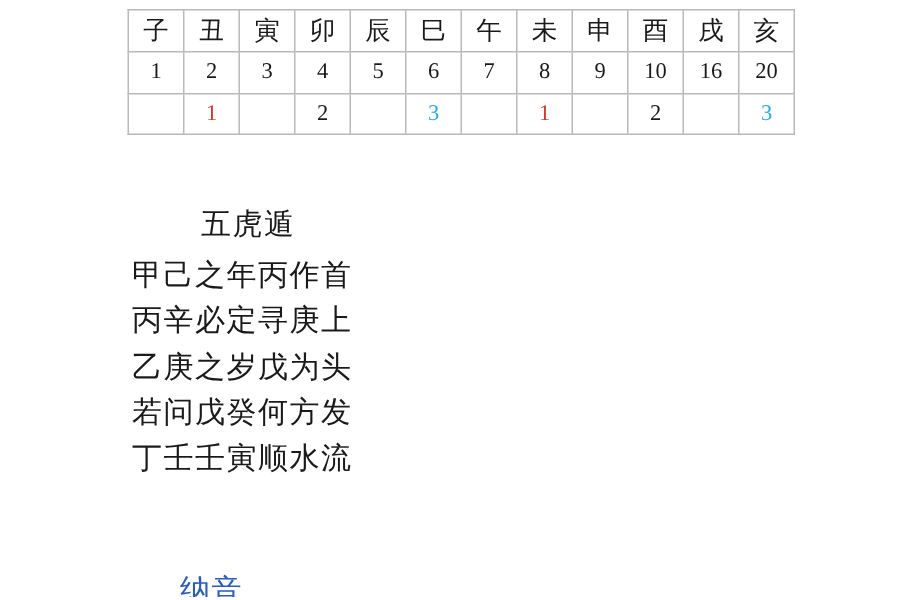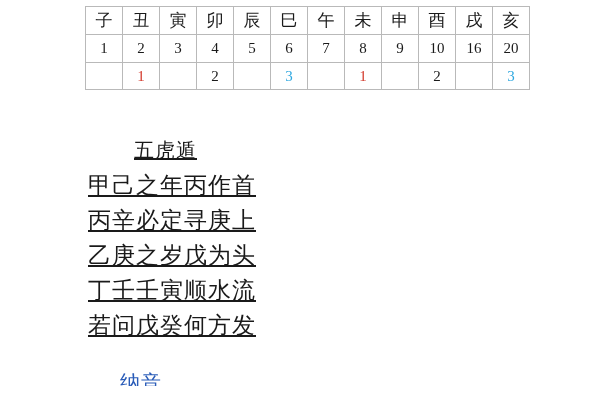--- a/index.html
+++ b/index.html
@@ -47,41 +47,40 @@
     font-size: 15px;
     height: 26px;
   }
 
   
   .poem {
     position: absolute;
     left: 88px;
     top: 135px;
     width: 260px;
-    text-decoration: underline;
   }
   .poem-title {
     font-size: 20px;
     letter-spacing: 1px;
     margin: 0 0 4px 46px;
     line-height: 1.5;
   }
   .poem-line {
-    font-size: 23px;
+    font-size: 20px;
     letter-spacing: 1px;
     line-height: 1.52;
     margin: 0;
     white-space: nowrap;
   }
 
   
   .trailer {
     position: absolute;
     left: 120px;
-    top: 370px;
+    top: 382px;
     font-size: 20px;
     color: #2a5cb8;
     letter-spacing: 1px;
     line-height: 1.2;
     white-space: nowrap;
     overflow: hidden;
     height: 16px;
   }
 </style>
 </head>
@@ -134,17 +133,17 @@
     </tr>
   </tbody>
     </table>
 </div>
 
 <div class="poem">
   <div class="poem-title">五虎遁</div>
   <div class="poem-line">甲己之年丙作首</div>
   <div class="poem-line">丙辛必定寻庚上</div>
   <div class="poem-line">乙庚之岁戊为头</div>
+  <div class="poem-line">若问戊癸何方发</div>
   <div class="poem-line">丁壬壬寅顺水流</div>
-  <div class="poem-line">若问戊癸何方发</div>
 </div>
 
 <div class="trailer">纳音</div>
 
 </body></html>

